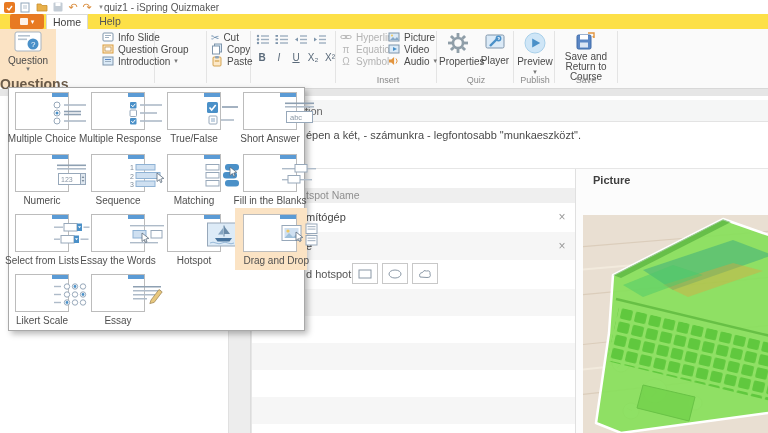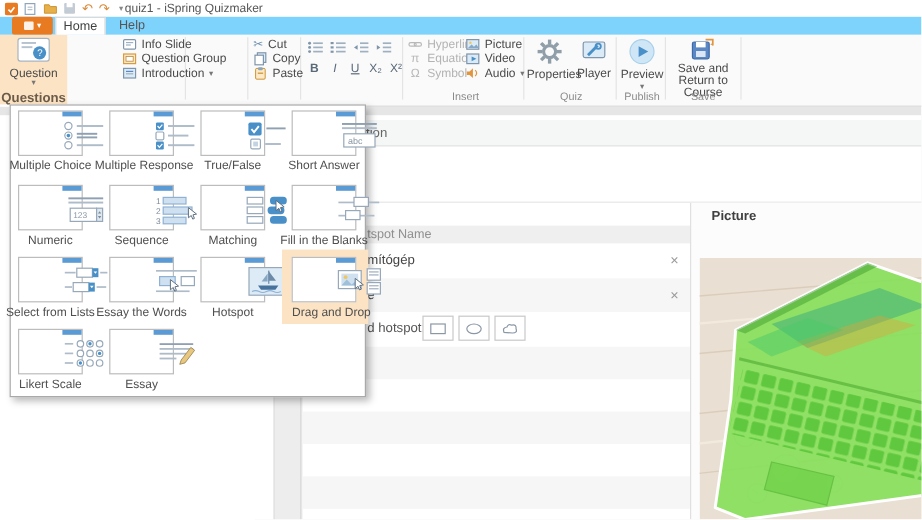--- a/index.html
+++ b/index.html
@@ -4,21 +4,21 @@
 <style>
   html,body{margin:0;padding:0;background:#fff;}
   *{box-sizing:border-box;}
   #app{position:relative;width:768px;height:433px;overflow:hidden;
        font-family:"Liberation Sans",sans-serif;font-size:11px;color:#444;background:#fff;}
   
   #titlebar{position:absolute;left:0;top:0;width:768px;height:14px;background:#fff;}
   .qa-ic{position:absolute;top:1px;width:12px;height:12px;display:flex;align-items:center;justify-content:center;}
   #title-text{position:absolute;left:104px;top:2px;font-size:10px;color:#555;white-space:nowrap;}
   
-  #tabrow{position:absolute;left:0;top:14px;width:768px;height:15px;background:#7dd3fc;}
+  #tabrow{position:absolute;left:0;top:14px;width:768px;height:15px;background:#fde047;}
   #appbtn{position:absolute;left:10px;top:0;width:34px;height:15px;background:#e87a22;border-radius:2px;
           display:flex;align-items:center;justify-content:center;gap:3px;color:#fff;}
   #appbtn .grid{width:8px;height:7px;background:#fff;border-radius:1px;opacity:.9;}
   #appbtn .arr{font-size:7px;line-height:7px;}
   .tab{position:absolute;top:0;height:15px;line-height:15px;text-align:center;font-size:10.5px;color:#555;}
   #tab-home{left:46px;width:42px;background:#fff;border:1px solid #d9d9d9;border-bottom:none;z-index:6;color:#3f3f3f;}
   #tab-help{left:92px;width:36px;}
   
   #ribbon{position:absolute;left:0;top:29px;width:768px;height:60px;background:#fafafa;border-bottom:1px solid #d8d8d8;margin-left:43px;}
   .vsep{position:absolute;top:2px;height:52px;width:1px;background:#e4e4e4;}
@@ -26,21 +26,21 @@
   .rg{position:absolute;top:2px;}
   .ri{display:flex;align-items:center;gap:4px;height:12px;font-size:10px;color:#4a4a4a;white-space:nowrap;}
   .ri.gray{color:#b3b3b3;}
   .ri svg{flex:0 0 auto;}
   .rbig{position:absolute;top:2px;text-align:center;font-size:10px;color:#4a4a4a;line-height:10px;}
   .fmt{display:flex;gap:5px;align-items:center;}
   .fg{font-size:10px;color:#5a6a7a;width:12px;text-align:center;}
   
   #qgroup-hl{position:absolute;left:0;top:29px;width:56px;height:58px;background:#fbe3c4;}
   #qbtn{position:absolute;left:0;top:30px;width:56px;height:46px;text-align:center;font-size:10px;color:#4a4a4a;}
-  #qgroup-label{position:absolute;left:0;top:76px;width:56px;text-align:center;font-size:11px;font-weight:bold;color:#6b5b49;}
+  #qgroup-label{position:absolute;left:0;top:76px;width:56px;text-align:center;font-size:14px;font-weight:bold;color:#6b5b49;}
   
   #content-bg{position:absolute;left:0;top:89px;width:768px;height:344px;background:#e6e6e6;}
   #leftpanel{position:absolute;left:0;top:96px;width:228px;height:337px;background:#fff;}
   #splitter{position:absolute;left:228px;top:96px;width:23px;height:337px;background:#ededed;border-left:1px solid #e0e0e0;border-right:1px solid #dcdcdc;}
   #form{position:absolute;left:252px;top:96px;width:516px;height:337px;background:#fff;}
   #qhdr{position:absolute;left:0;top:4px;right:0;height:22px;background:#f5f6f6;border-bottom:1px solid #e3e3e3;
         line-height:22px;padding-left:53px;color:#666;}
   #qtxt{position:absolute;left:54px;top:33px;color:#4a4a4a;white-space:nowrap;}
   #hr1{position:absolute;left:0;top:72px;right:0;height:0;border-top:1px solid #e6e6e6;}
   #hhdr{position:absolute;left:0;top:92px;width:323px;height:15px;background:#efefef;line-height:15px;
@@ -320,20 +320,21 @@
     <div style="font-size:7px;color:#777;line-height:6px">▾</div>
   </div>
   <div id="qgroup-label">Questions</div>
 
   <div id="content-bg"></div>
   <div id="leftpanel"></div>
   <div id="splitter"></div>
 
   <div id="form">
     <div id="qhdr">tion</div>
+    <div id="qtxt">épen a két, - számunkra - legfontosabb "munkaeszközt".</div>
     <div id="hr1"></div>
 
     <div id="hhdr">tspot Name</div>
     <div id="hrow1" class="hrow">
       <span class="lab">mítógép</span>
       <span class="xbtn">×</span>
     </div>
     <div id="hrow2" class="hrow">
       <span class="lab">é</span>
       <span class="xbtn">×</span>

